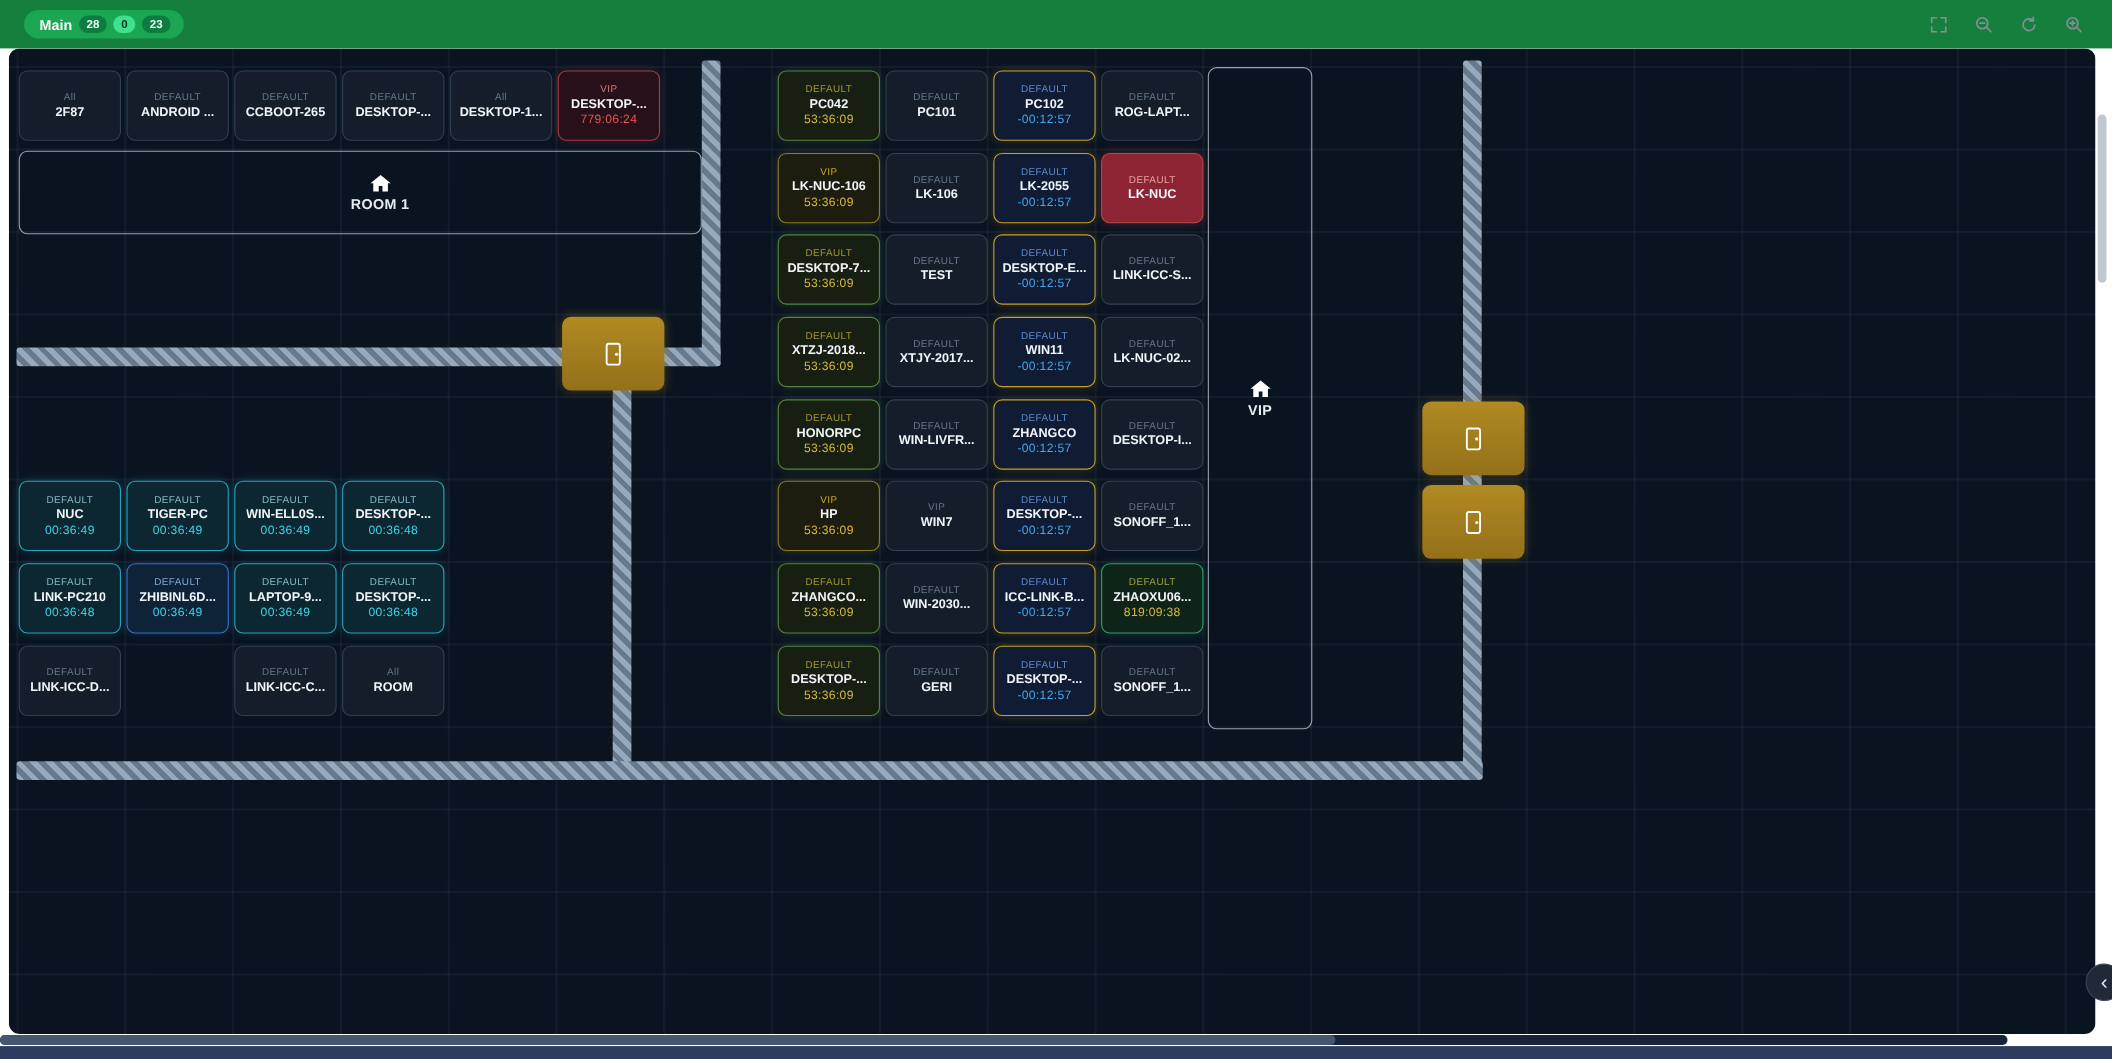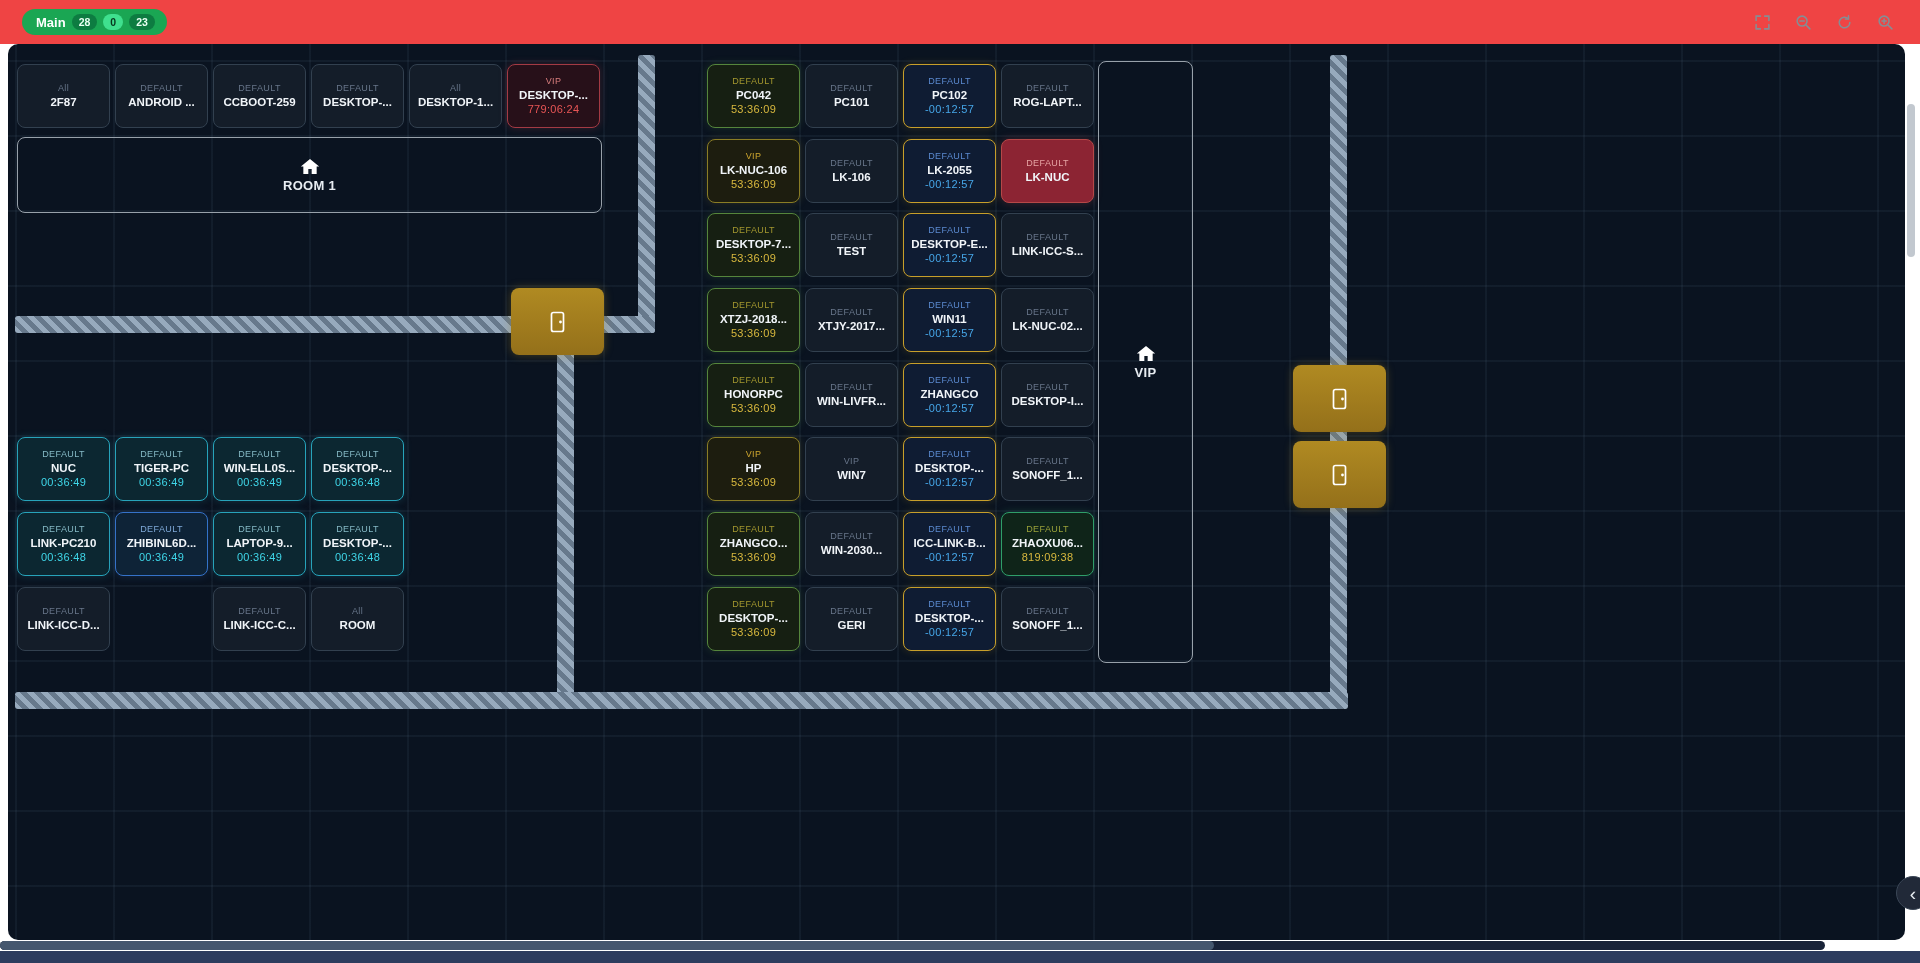--- a/index.html
+++ b/index.html
@@ -2,21 +2,21 @@
 <html style="--accent: #1aa653; --wall: #97aabd; --door: #94701a; --online: #d9b93e; --idle: #3fd6e8; --warning: #46a6e8; --alert: #e85555;"><head>
 <meta charset="utf-8">
 <style>
   html,body{margin:0;padding:0}
   body{
     width:1920px;height:963px;position:relative;overflow:hidden;
     background:#ffffff;font-family:"Liberation Sans",sans-serif;
   }
 
   
-  .topbar{position:absolute;left:0;top:0;width:100%;height:44px;background:#ef4444;
+  .topbar{position:absolute;left:0;top:0;width:100%;height:44px;background:#15803d;
     display:flex;align-items:center;justify-content:space-between;
     padding:0 22px;box-sizing:border-box;z-index:10}
   .map-pill{display:flex;align-items:center;gap:6px;background:var(--accent,#1aa653);
     border-radius:16px;padding:5px 12px 5px 14px;cursor:pointer}
   .map-name{color:#fff;font-weight:bold;font-size:13px}
   .chip{font-size:10.5px;font-weight:bold;padding:2px 7px;border-radius:9px;line-height:1.2}
   .chip-a,.chip-c{background:#0d7c41;color:#eafff3}
   .chip-b{background:#3fe08e;color:#07361d}
   .tools{display:flex;gap:15px;align-items:center}
   .tool-btn{width:26px;height:26px;border:none;background:transparent;color:#868d94;
@@ -149,21 +149,21 @@
       </button>
     </div>
 </div>
 
 <div id="canvas">
     <div class="wall" style="left: 630px; top: 11px; width: 17px; height: 278px;"></div>
     <div class="wall" style="left: 7px; top: 272px; width: 640px; height: 17px;"></div>
     <div class="wall" style="left: 549px; top: 306px; width: 17px; height: 359px;"></div>
     <div class="wall" style="left: 7px; top: 648px; width: 1333px; height: 17px;"></div>
     <div class="wall" style="left: 1322px; top: 11px; width: 17px; height: 654px;"></div>
-    <div class="room" style="left: 9px; top: 93px; width: 583px; height: 74px;">
+    <div class="room" style="left: 9px; top: 93px; width: 583px; height: 74px; padding-left: 36px;">
       <span class="room-icon"><svg width="20" height="17" viewBox="0 0 24 20">
           <path d="M12 1 1 10h3v9h6v-6h4v6h6v-9h3z" fill="#ffffff"></path>
         </svg></span>
       <span class="room-label">ROOM 1</span>
     </div>
     <div class="room" style="left: 1090px; top: 17px; width: 93px; height: 600px;">
       <span class="room-icon"><svg width="20" height="17" viewBox="0 0 24 20">
           <path d="M12 1 1 10h3v9h6v-6h4v6h6v-9h3z" fill="#ffffff"></path>
         </svg></span>
       <span class="room-label">VIP</span>
@@ -189,21 +189,21 @@
     <div class="card t-dark" style="left: 9px; top: 20px;">
       <div class="tag">All</div>
       <div class="name">2F87</div>
     </div>
     <div class="card t-dark" style="left: 107px; top: 20px;">
       <div class="tag">DEFAULT</div>
       <div class="name">ANDROID ...</div>
     </div>
     <div class="card t-dark" style="left: 205px; top: 20px;">
       <div class="tag">DEFAULT</div>
-      <div class="name">CCBOOT-259</div>
+      <div class="name">CCBOOT-265</div>
     </div>
     <div class="card t-dark" style="left: 303px; top: 20px;">
       <div class="tag">DEFAULT</div>
       <div class="name">DESKTOP-...</div>
     </div>
     <div class="card t-dark" style="left: 401px; top: 20px;">
       <div class="tag">All</div>
       <div class="name">DESKTOP-1...</div>
     </div>
     <div class="card t-reddark" style="left: 499px; top: 20px;">

